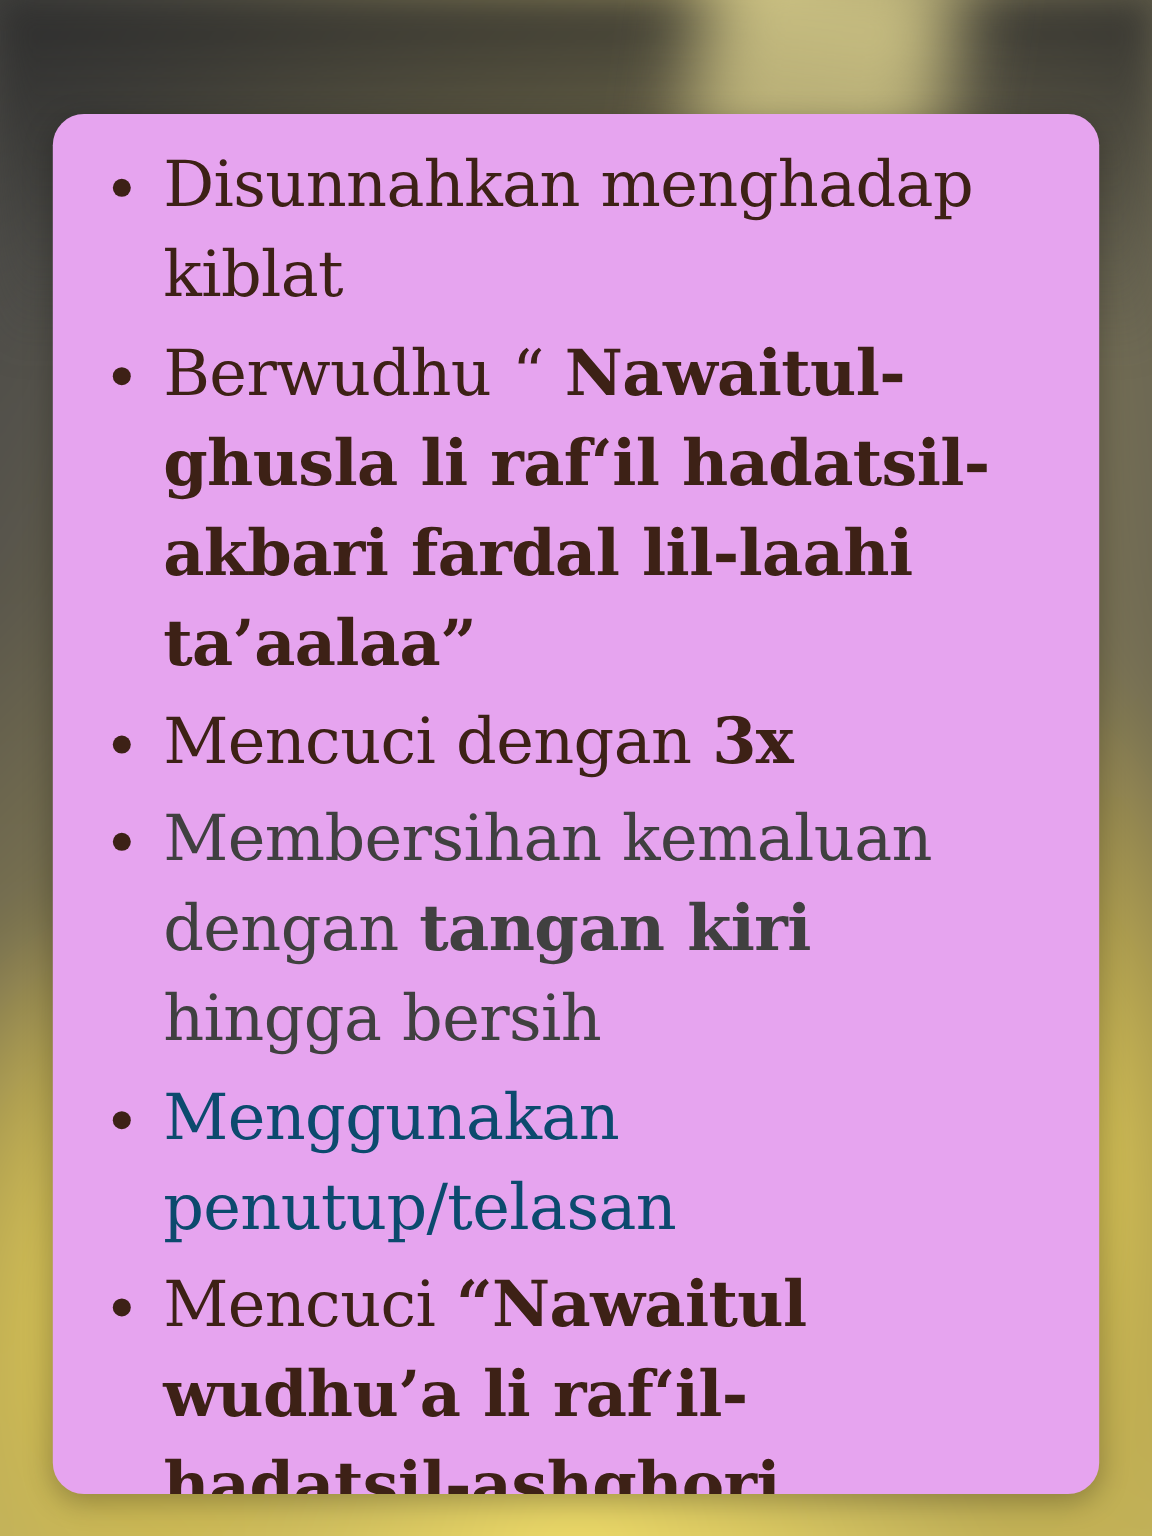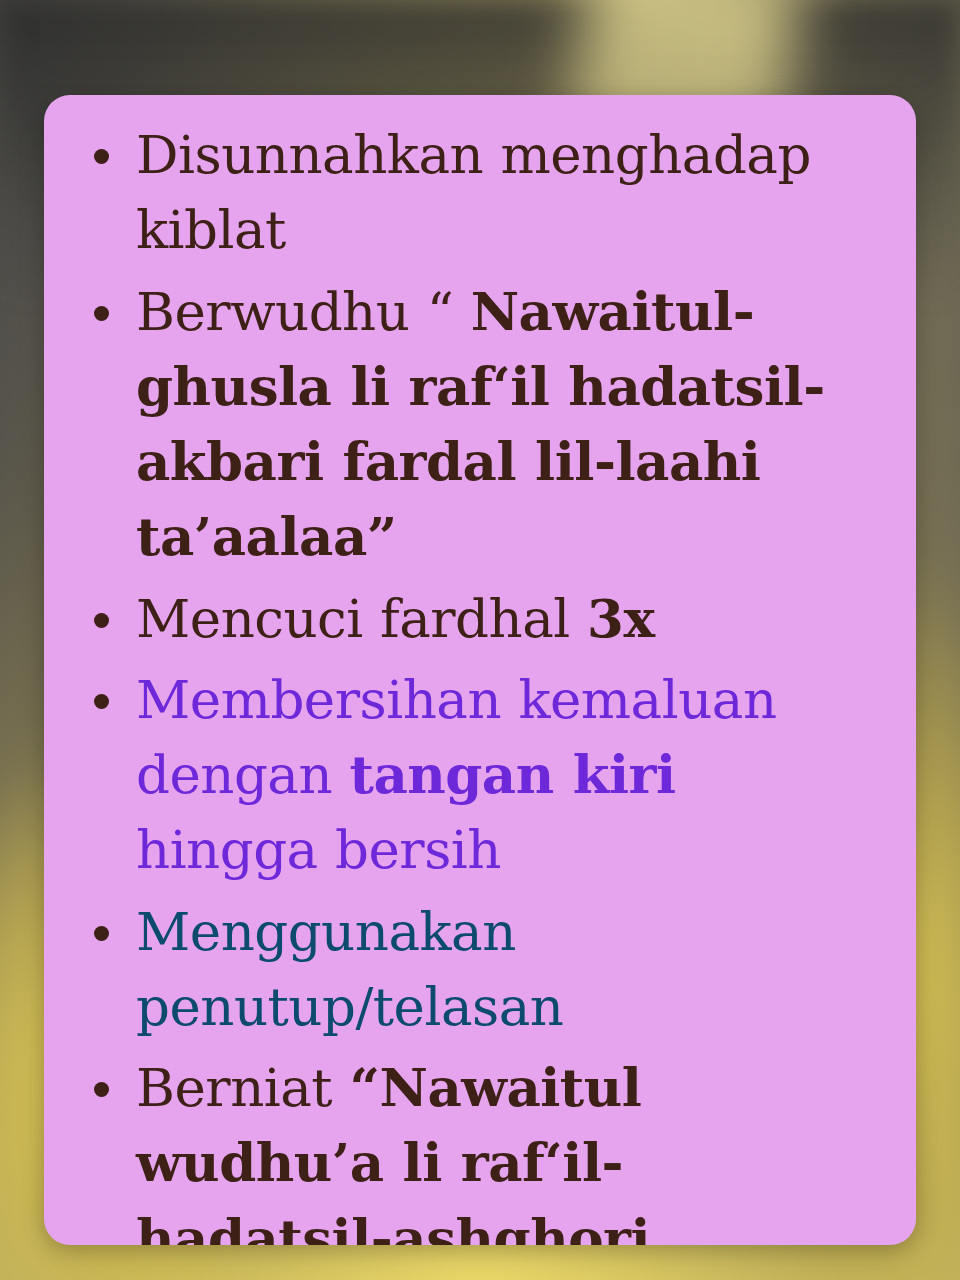--- a/index.html
+++ b/index.html
@@ -103,20 +103,20 @@
 <div class="stage">
   <div class="bg"></div>
   <div class="bg-dark-top"></div>
   <div class="bg-streak"></div>
 
   <div class="card" style="background: rgb(230, 164, 239);">
     <div class="card-inner">
       <ul class="points" id="points-list">
           <li style="color: rgb(61, 33, 22);"><span>Disunnahkan menghadap kiblat</span></li>
           <li style="color: rgb(61, 33, 22);"><span>Berwudhu “ </span><span class="b">Nawaitul-ghusla li raf‘il hadatsil-akbari fardal lil-laahi ta’aalaa”</span></li>
-          <li style="color: rgb(61, 33, 22);"><span>Mencuci fardhal </span><span class="b">3x</span></li>
-          <li style="color: #6d28d9;"><span>Membersihan kemaluan dengan </span><span class="b">tangan kiri</span><span> hingga bersih</span></li>
+          <li style="color: rgb(61, 33, 22);"><span>Mencuci dengan </span><span class="b">3x</span></li>
+          <li style="color: #404040;"><span>Membersihan kemaluan dengan </span><span class="b">tangan kiri</span><span> hingga bersih</span></li>
           <li style="color: #0c4a6e;"><span>Menggunakan penutup/telasan</span></li>
-          <li style="color: rgb(61, 33, 22);"><span>Berniat </span><span class="b">“Nawaitul wudhu’a li raf‘il-hadatsil-ashghori fardhal lil-laahi ta’aala”</span></li>
+          <li style="color: rgb(61, 33, 22);"><span>Mencuci </span><span class="b">“Nawaitul wudhu’a li raf‘il-hadatsil-ashghori fardhal lil-laahi ta’aala”</span></li>
         </ul>
     </div>
   </div>
 </div>
 
 </body></html>

